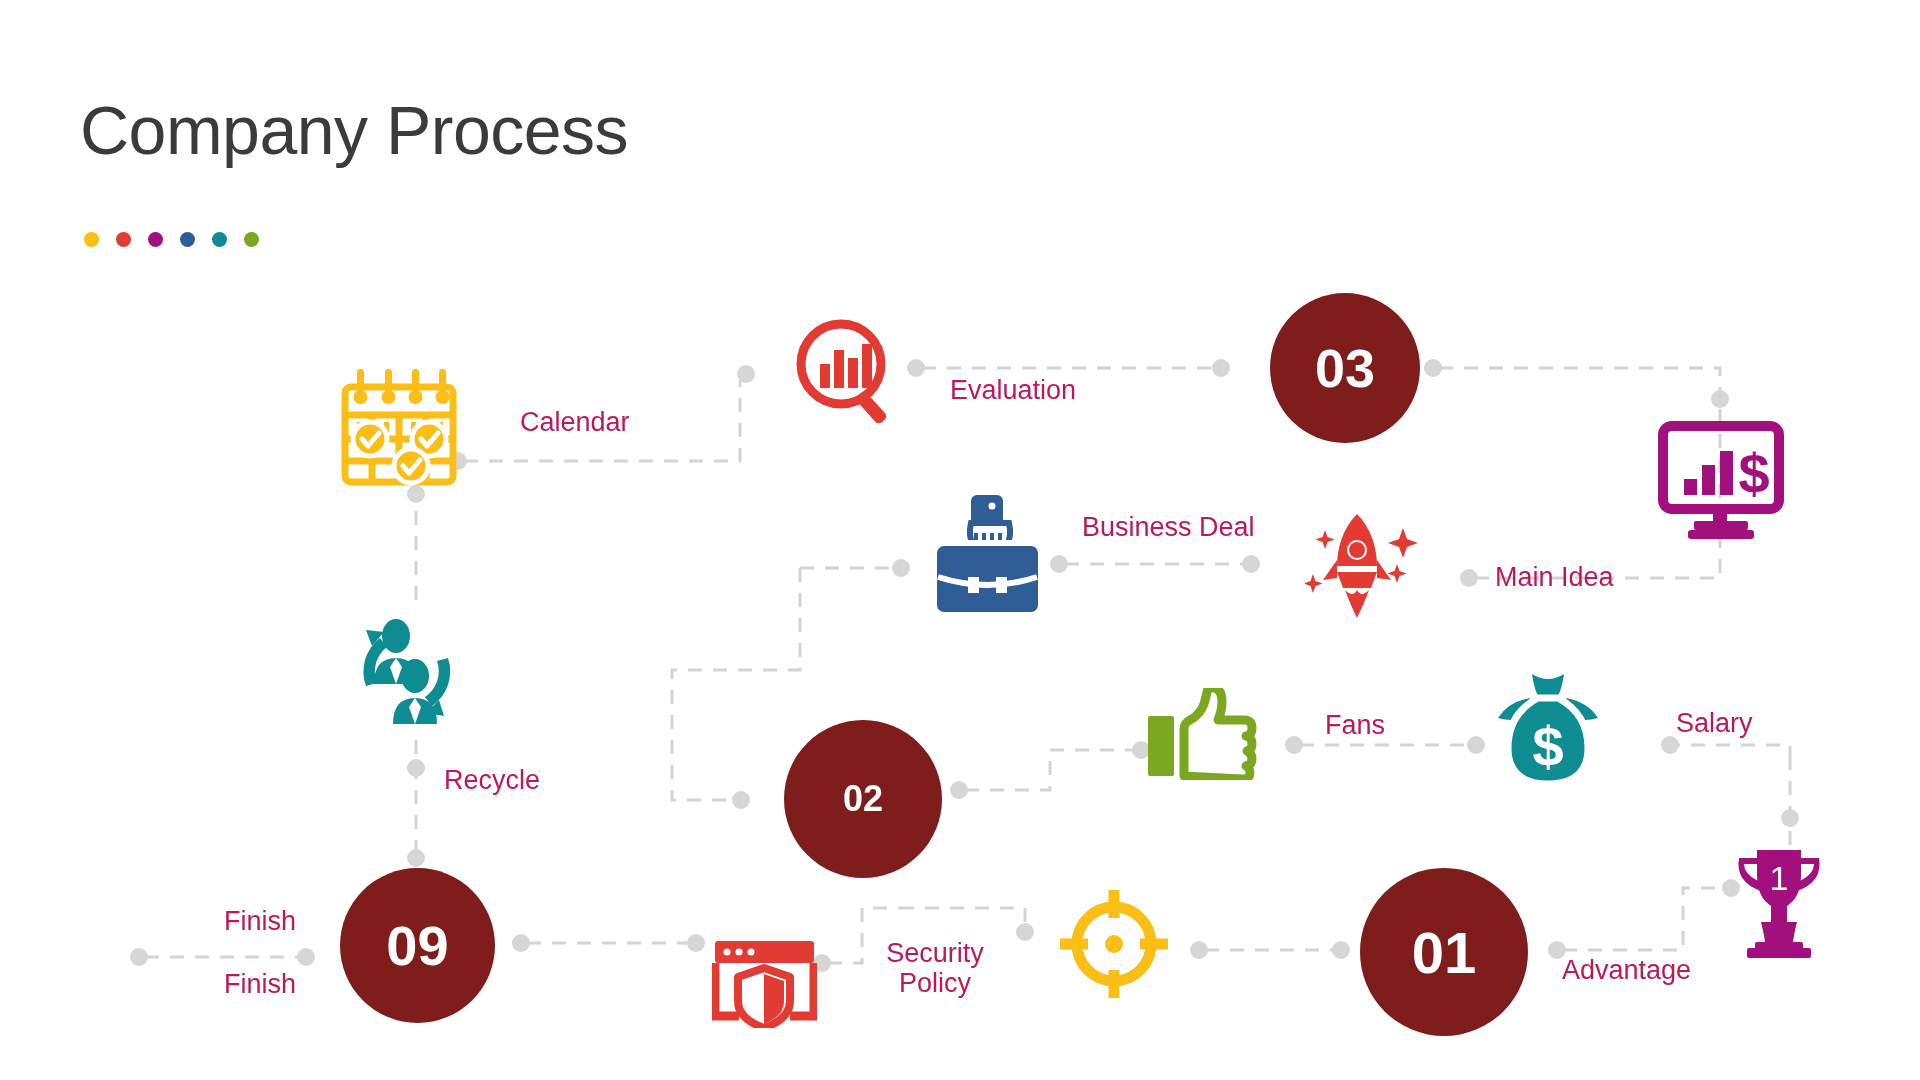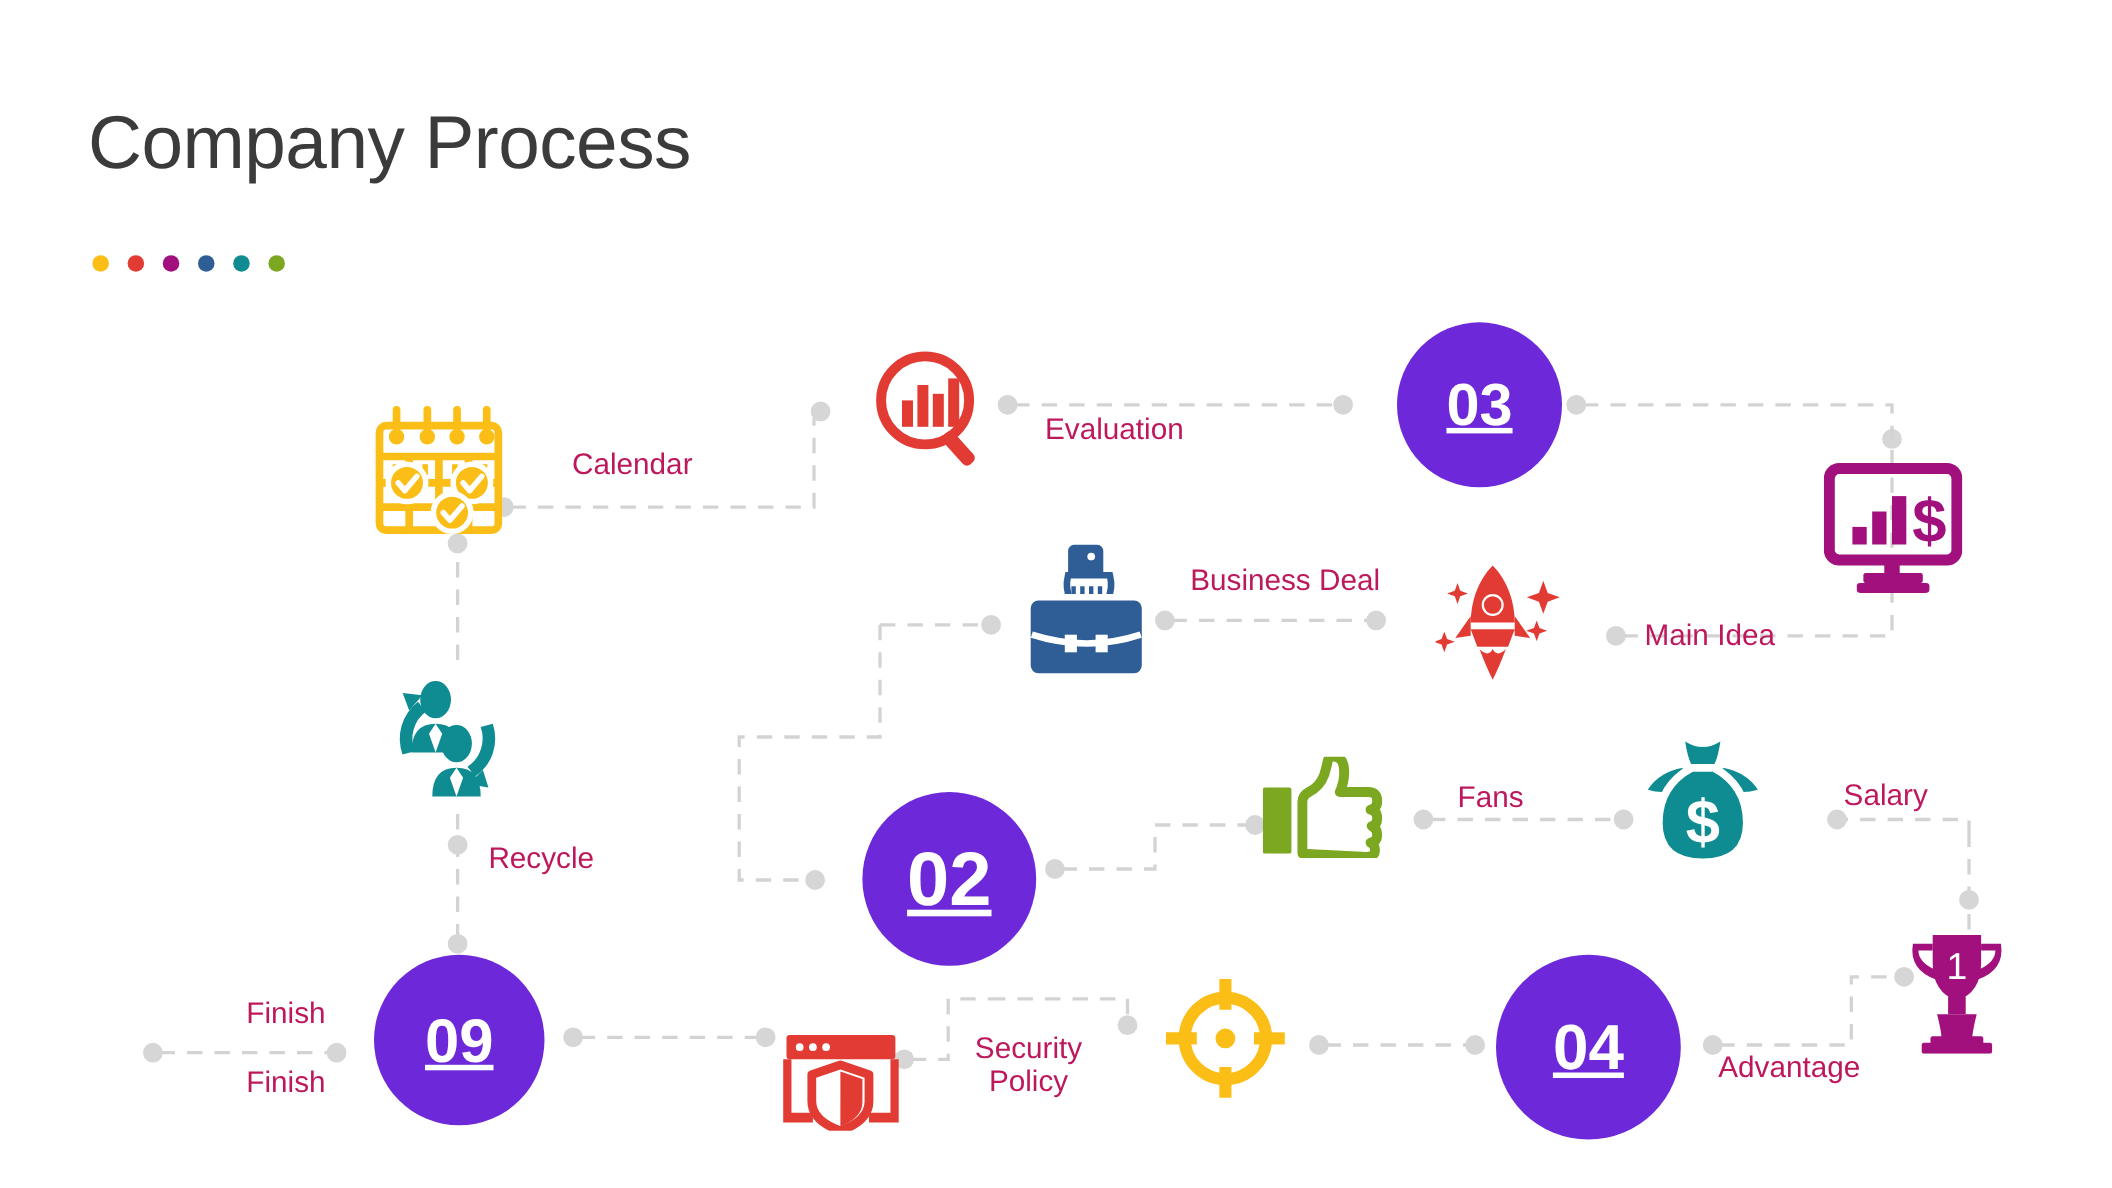--- a/index.html
+++ b/index.html
@@ -63,28 +63,27 @@
     stroke-linecap: butt;
   }
   .node-dot {
     fill: #d6d6d6;
   }
 
   
   .step-circle {
     position: absolute;
     border-radius: 50%;
-    background: #6d28d9;
+    background: #7f1d1d;
     display: flex;
     align-items: center;
     justify-content: center;
     color: #ffffff;
     font-weight: bold;
     font-family: "Liberation Sans", sans-serif;
-    text-decoration: underline;
   }
 
   
   .icon-box {
     position: absolute;
     display: block;
   }
   .icon-box svg { display: block; }
 
   
@@ -183,30 +182,30 @@
     <polyline class="conn" points="416,740 416,862"></polyline>
     <circle class="node-dot" cx="416" cy="768" r="9"></circle>
     <circle class="node-dot" cx="416" cy="858" r="9"></circle>
 
   </svg>
 
   <div class="step-circle" style="left:340px; top:868px; width:155px; height:155px; font-size:56px;">
     <span>09</span>
   </div>
 
-  <div class="step-circle" style="left:784px; top:720px; width:158px; height:158px; font-size:69px;">
+  <div class="step-circle" style="left:784px; top:720px; width:158px; height:158px; font-size:36px;">
     <span>02</span>
   </div>
 
   <div class="step-circle" style="left:1270px; top:293px; width:150px; height:150px; font-size:54px;">
     <span>03</span>
   </div>
 
   <div class="step-circle" style="left:1360px; top:868px; width:168px; height:168px; font-size:58px;">
-    <span>04</span>
+    <span>01</span>
   </div>
 
   <div class="icon-box" style="left:340px; top:367px;">
     <svg width="118" height="120" viewBox="0 0 118 120">
       <g fill="none" stroke="#FBBE16" stroke-width="7">
         <rect x="5" y="20" width="108" height="95" rx="6"></rect>
         <line x1="5" y1="48" x2="113" y2="48"></line>
         <line x1="5" y1="72" x2="113" y2="72"></line>
         <line x1="5" y1="94" x2="113" y2="94"></line>
         <line x1="32" y1="48" x2="32" y2="115"></line>

